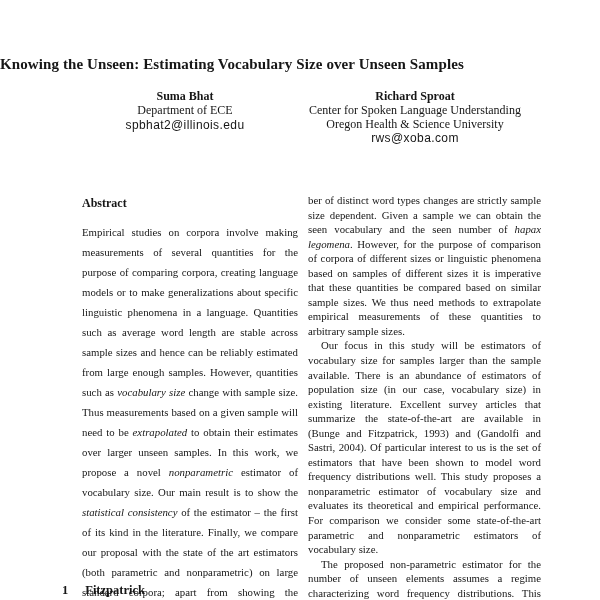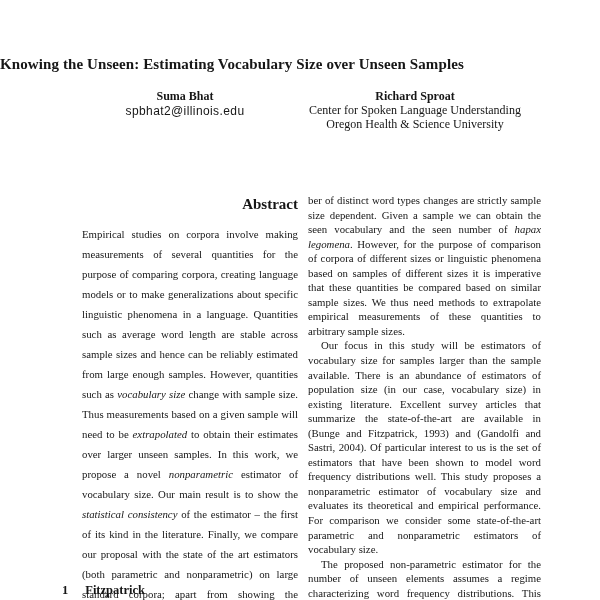--- a/index.html
+++ b/index.html
@@ -41,23 +41,23 @@
   }
   .col-left {
     position: absolute;
     left: 62px;
     top: 196px;
     width: 237px;
   }
   .abstract-heading {
     margin-left: 20px;
     width: 216px;
-    text-align: right;
+    text-align: left;
     font-weight: bold;
-    font-size: 15px;
+    font-size: 12px;
   }
   .abstract-text {
     margin: 11px 0 0 20px;
     width: 216px;
     text-align: justify;
     font-size: 10.8px;
     line-height: 20px;
   }
   .it { font-style: italic; }
   .intro-heading {
@@ -84,27 +84,29 @@
 </style>
 </head>
 <body>
 
 <div class="page">
 
   <div class="paper-title">Knowing the Unseen: Estimating Vocabulary Size over Unseen Samples</div>
 
   <div class="author author-left">
     <div class="name">Suma Bhat</div>
+    <div class="affil">Department of ECE</div>
     <div class="email">spbhat2@illinois.edu</div>
   </div>
 
   <div class="author author-right">
     <div class="name">Richard Sproat</div>
     <div class="affil">Center for Spoken Language Understanding</div>
     <div class="affil">Oregon Health &amp; Science University</div>
+    <div class="email">rws@xoba.com</div>
   </div>
 
   <div class="col-left">
     <div class="abstract-heading">Abstract</div>
     <p class="abstract-text"><span>Empirical studies on corpora involve making measurements of several quantities for the purpose of comparing corpora, creating language models or to make generalizations about specific linguistic phenomena in a language. Quantities such as average word length are stable across sample sizes and hence can be reliably estimated from large enough samples. However, quantities such as </span><span class="it">vocabulary size</span><span> change with sample size. Thus measurements based on a given sample will need to be </span><span class="it">extrapolated</span><span> to obtain their estimates over larger unseen samples. In this work, we propose a novel </span><span class="it">nonparametric</span><span> estimator of vocabulary size. Our main result is to show the </span><span class="it">statistical consistency</span><span> of the estimator – the first of its kind in the literature. Finally, we compare our proposal with the state of the art estimators (both parametric and nonparametric) on large standard corpora; apart from showing the favorable performance of our estimator, we also see that the classical Good-Turing estimator consistently underestimates the vocabulary size.</span></p>
   </div>
 
   <div class="intro-heading">
     <span>1</span>
     <span>Fitzpatrick</span>

